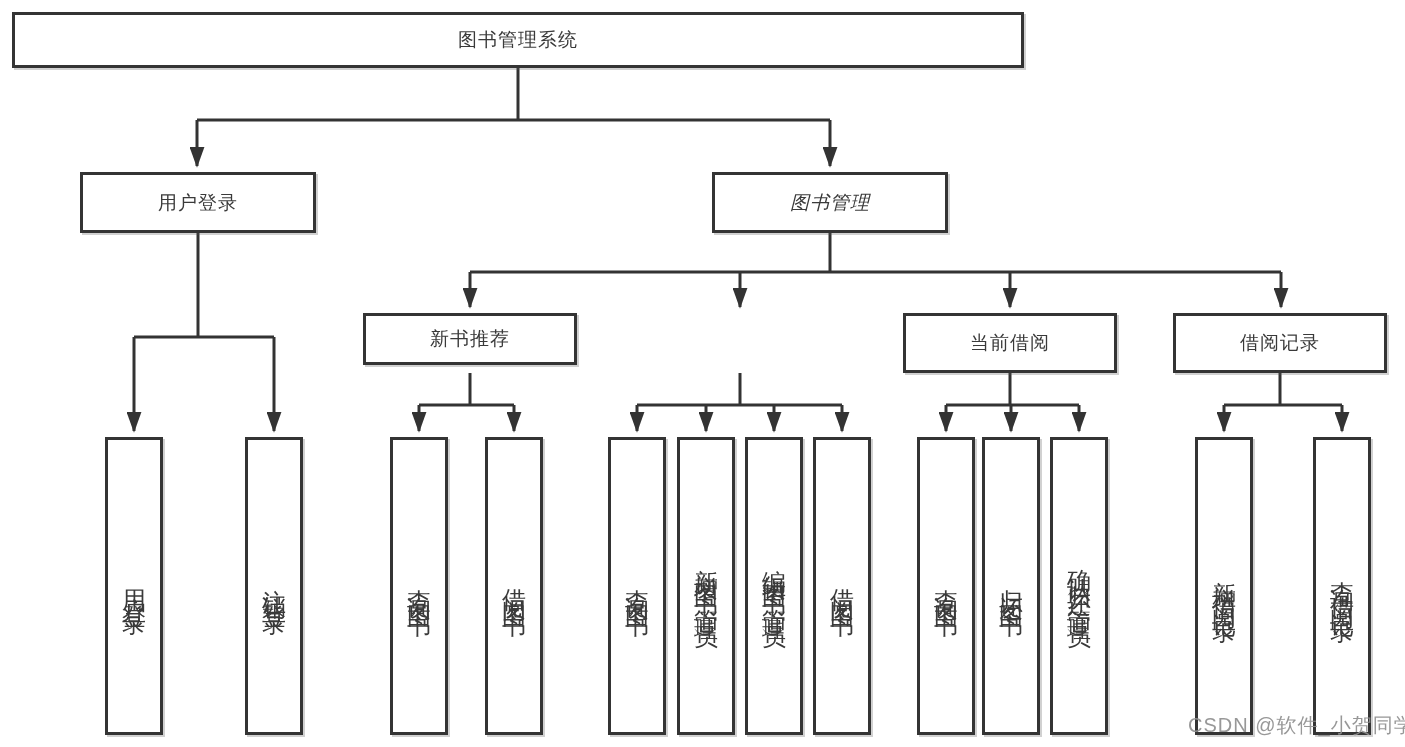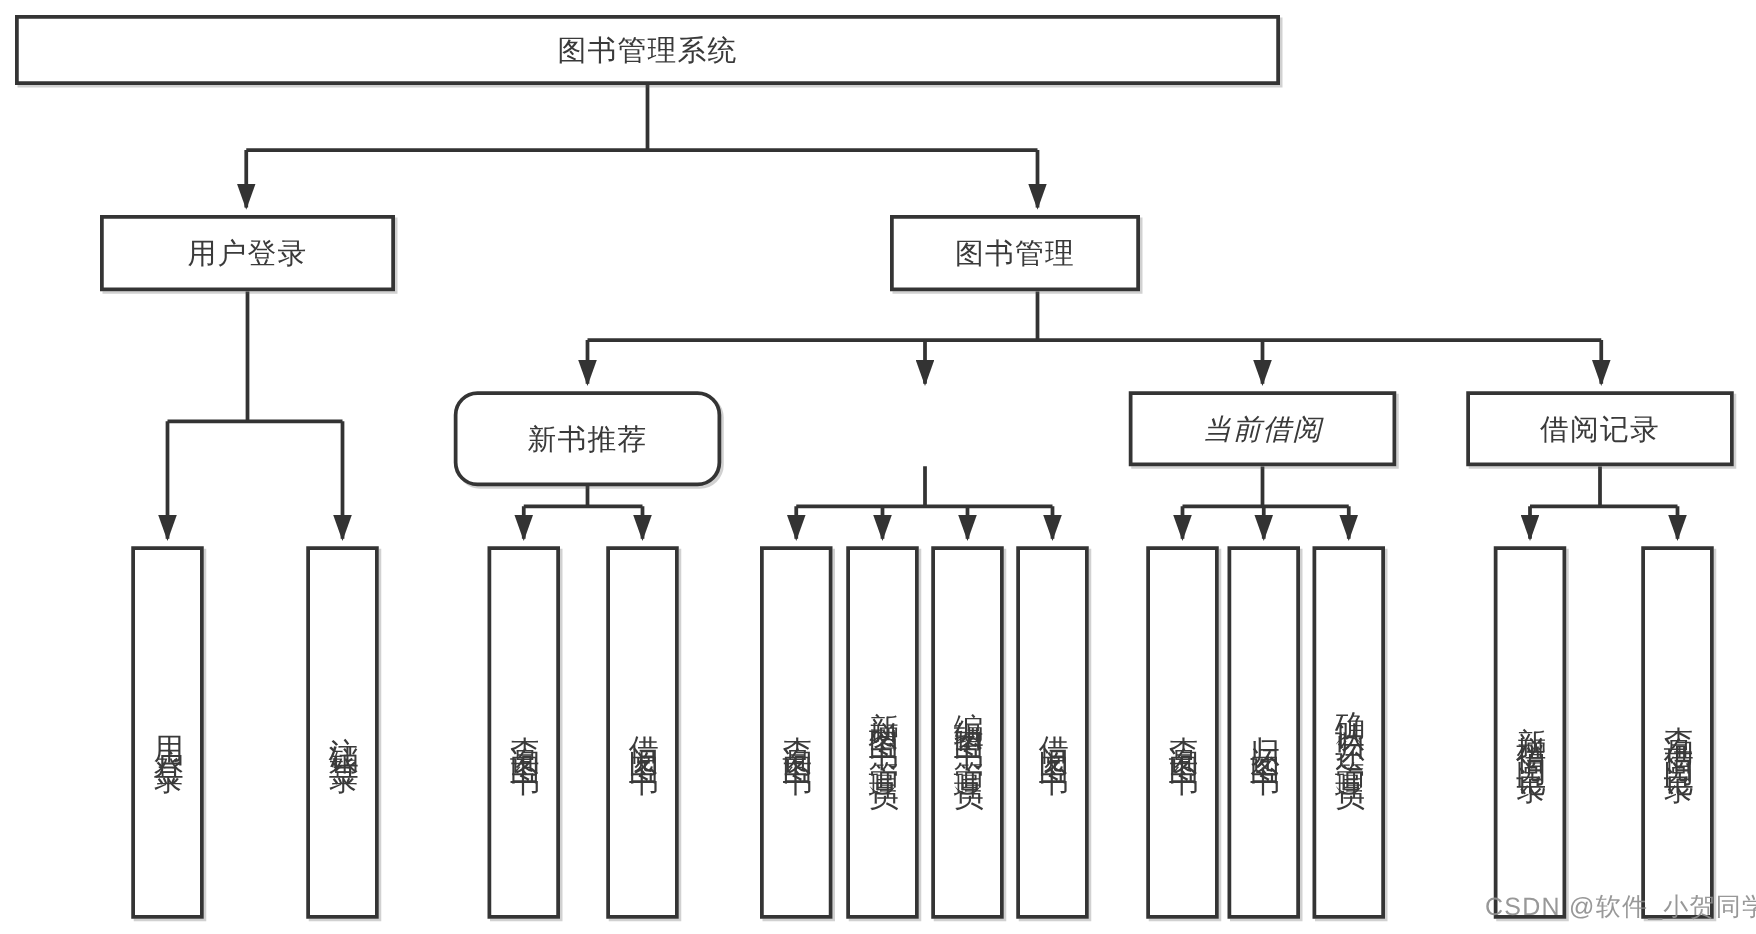--- a/index.html
+++ b/index.html
@@ -18,21 +18,21 @@
   }
   .node {
     position: absolute;
     box-sizing: border-box;
     background: #ffffff;
     border: 3px solid #343434;
     color: #3a3a3a;
     display: flex;
     align-items: center;
     justify-content: center;
-    font-size: 23px;
+    font-size: 19px;
     letter-spacing: 1px;
     box-shadow: 2px 2px 0 rgba(90,90,90,0.28);
   }
   .leaf {
     writing-mode: vertical-rl;
     text-orientation: mixed;
     font-size: 24px;
     letter-spacing: 8px;
     line-height: 1;
   }
@@ -110,24 +110,24 @@
       <path d="M1280,373 V405"></path>
       <path d="M1224,405 H1342"></path>
       <path d="M1224,405 V431" marker-end="url(#arw)"></path>
       <path d="M1342,405 V431" marker-end="url(#arw)"></path>
     </g>
   </svg>
 
   <div class="node" style="left:12px; top:12px; width:1012px; height:56px;">图书管理系统</div>
 
   <div class="node" style="left:80px; top:172px; width:236px; height:61px;">用户登录</div>
-  <div class="node" style="left:712px; top:172px; width:200px; height:61px;">图书管理</div>
+  <div class="node" style="left:712px; top:172px; width:236px; height:61px;font-style:italic;">图书管理</div>
 
-  <div class="node" style="left:363px; top:313px; width:214px; height:76px;border-radius:19px;">新书推荐</div>
-  <div class="node" style="left:903px; top:313px; width:214px; height:60px;font-style:italic;">当前借阅</div>
+  <div class="node" style="left:363px; top:313px; width:214px; height:52px;">新书推荐</div>
+  <div class="node" style="left:903px; top:313px; width:214px; height:60px;">当前借阅</div>
   <div class="node" style="left:1173px; top:313px; width:214px; height:60px;">借阅记录</div>
 
   <div class="node leaf" style="left:105px; top:437px; width:58px; height:298px;">用户登录</div>
   <div class="node leaf" style="left:245px; top:437px; width:58px; height:298px;">注销登录</div>
 
   <div class="node leaf" style="left:390px; top:437px; width:58px; height:298px;">查询图书</div>
   <div class="node leaf" style="left:485px; top:437px; width:58px; height:298px;">借阅图书</div>
 
   <div class="node leaf" style="left:608px; top:437px; width:58px; height:298px;">查询图书</div>
   <div class="node leaf" style="left:677px; top:437px; width:58px; height:298px;">新增图书（管理员）</div>

